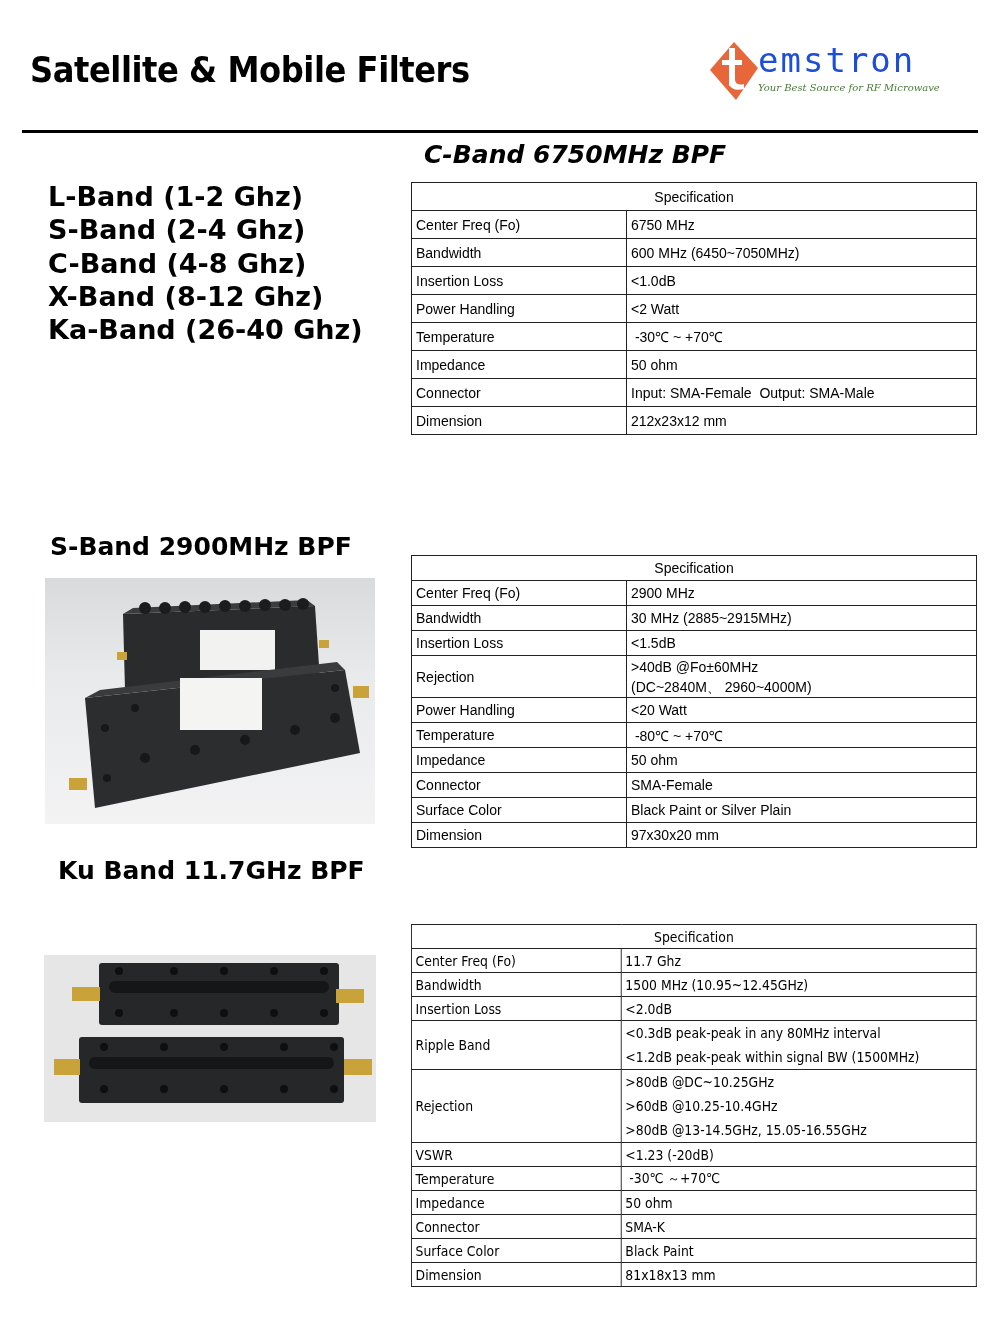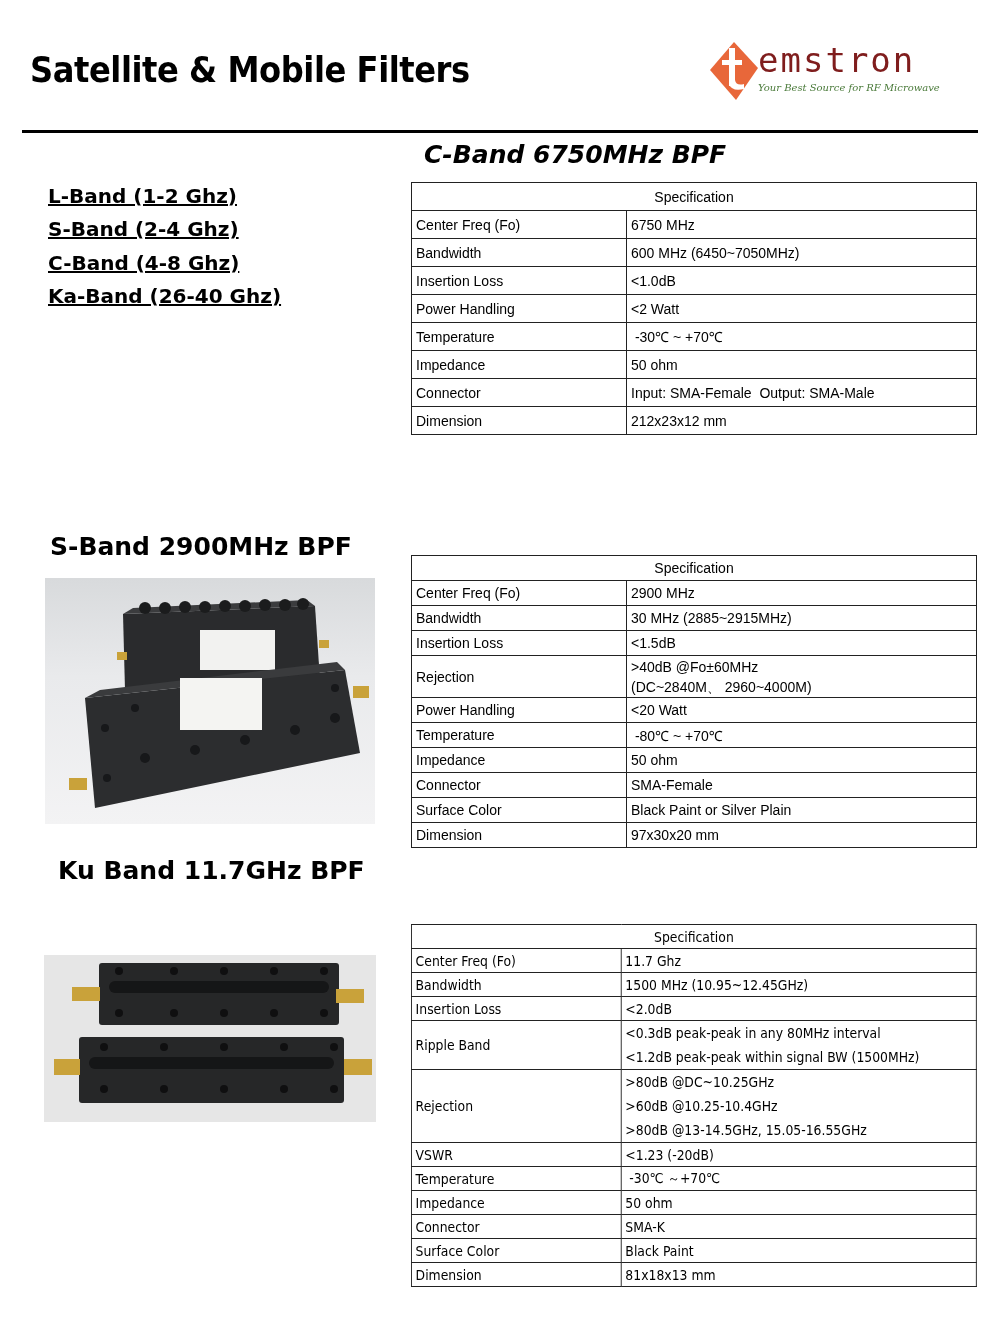--- a/index.html
+++ b/index.html
@@ -1,23 +1,23 @@
 <!DOCTYPE html>
 <html><head>
 <meta charset="utf-8">
 <style>
   html, body { margin:0; padding:0; background:#ffffff; }
   body { width:1000px; height:1335px; position:relative; overflow:hidden; font-family:"DejaVu Sans", sans-serif; color:#000; }
   .abs { position:absolute; }
   .title { left:30px; top:50px; font-size:35px; font-weight:bold; letter-spacing:-0.5px; font-family:"DejaVu Sans", sans-serif; transform:scaleX(0.92); transform-origin:left top; }
   .rule { left:22px; top:130px; width:956px; height:3px; background:#000; }
   .logo { left:708px; top:40px; width:240px; height:62px; }
-  .logo-word { position:absolute; left:50px; top:0px; font-family:"DejaVu Sans Mono", monospace; font-size:34px; color:#7f1d1d; letter-spacing:2px; }
+  .logo-word { position:absolute; left:50px; top:0px; font-family:"DejaVu Sans Mono", monospace; font-size:34px; color:#1d4ed8; letter-spacing:2px; }
   .logo-tag { position:absolute; left:50px; top:42px; font-family:"DejaVu Serif", serif; font-style:italic; font-size:10px; color:#4a7a3a; }
-  .bands { left:48px; top:180px; font-size:20px; font-weight:bold; line-height:33.3px;text-decoration:underline; }
+  .bands { left:48px; top:180px; font-size:27px; font-weight:bold; line-height:33.3px; }
   .bands div { white-space:nowrap; }
   .sec-title { font-size:25px; font-weight:bold; white-space:nowrap; }
   table.spec { position:absolute; border-collapse:collapse; font-family:"Liberation Sans", sans-serif; font-size:14px; }
   table.spec td { border:1px solid #222; padding:0 0 0 4px; vertical-align:middle; }
   table.spec td.hdr { text-align:center; padding:0; }
   table.spec td .line { display:block; }
   table.ku { font-family:"DejaVu Sans", sans-serif; font-size:13.5px; transform:scaleX(0.92); transform-origin:left top; }
   .photo { position:absolute; overflow:hidden; }
 </style>
 </head>
@@ -35,20 +35,21 @@
   <span class="logo-word">emstron</span>
   <span class="logo-tag">Your Best Source for RF Microwave</span>
 </div>
 
 <div class="abs rule"></div>
 
 <div class="abs bands">
   <div>L-Band (1-2 Ghz)</div>
   <div>S-Band (2-4 Ghz)</div>
   <div>C-Band (4-8 Ghz)</div>
+  <div>X-Band (8-12 Ghz)</div>
   <div>Ka-Band (26-40 Ghz)</div>
 </div>
 
 <div class="abs sec-title" style="left:424px;top:140px;font-style:italic;">C-Band 6750MHz BPF</div>
 <table class="spec" style="left:411px;top:182px;width:566px;">
   <colgroup>
       <col style="width:215px">
       <col>
     </colgroup>
   <tbody>

